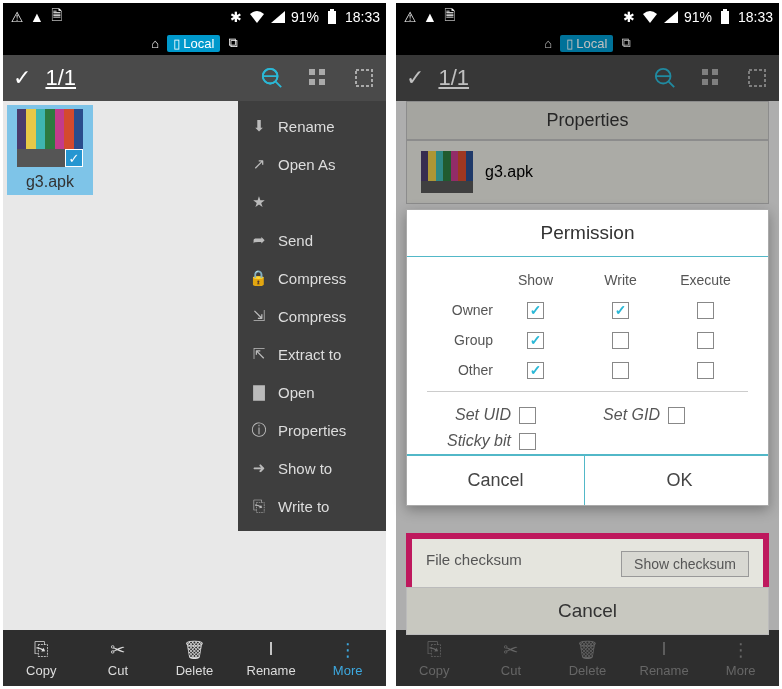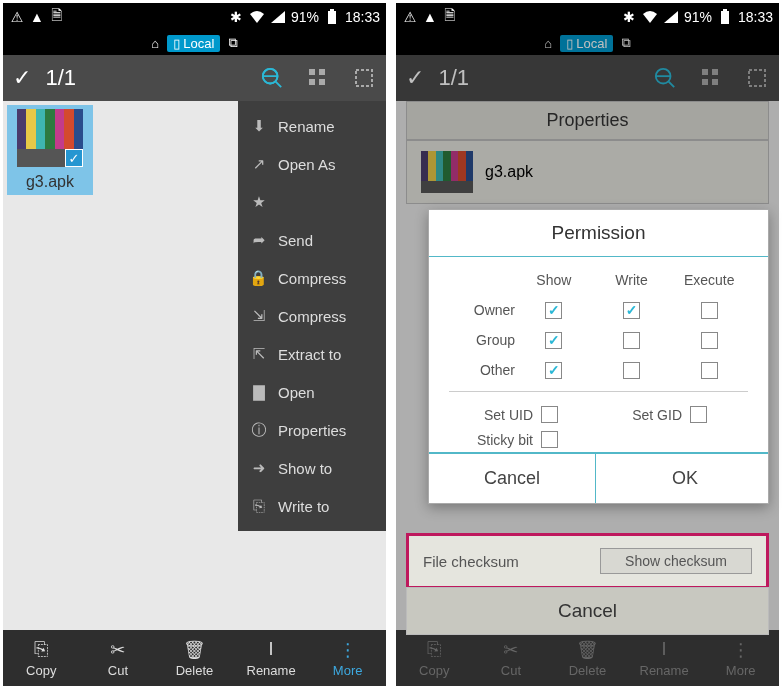--- a/index.html
+++ b/index.html
@@ -12,21 +12,21 @@
   .status-right { margin-left: auto; display: flex; gap: 5px; align-items: center; }
   .status-icon { width: 16px; height: 16px; display: inline-flex; align-items: center; justify-content: center; }
   
   
   .breadcrumb { height: 24px; background: #000; color: #fff; display: flex; align-items: center; justify-content: center; gap: 8px; font-size: 13px; }
   .local-tag { background: #0099cc; color: #fff; padding: 1px 6px; border-radius: 2px; display: flex; align-items: center; gap: 3px; }
   
   
   .selection-bar { height: 46px; background: #4a4a4a; color: #fff; display: flex; align-items: center; padding: 0 10px; }
   .check-mark { font-size: 22px; margin-right: 14px; }
-  .sel-count { font-size: 22px; font-weight: 300; }
+  .sel-count { font-size: 22px; font-weight: 300; text-decoration: underline; }
   .sel-icons { margin-left: auto; display: flex; gap: 22px; }
   .sel-icon { width: 24px; height: 24px; display: flex; align-items: center; justify-content: center; color: #2bb8d6; }
   .sel-icon.grey { color: #bbb; }
   
   
   .main { flex: 1; background: #e8e8e8; position: relative; }
   .file-tile { width: 86px; margin: 4px; text-align: center; }
   .tile-selected { background: #7ec4e8; padding: 4px 0; }
   .apk-thumb { width: 66px; height: 58px; margin: 0 auto; background: linear-gradient(to right, #4a3b6b 14.3%, #e8c847 14.3% 28.6%, #3eb6b0 28.6% 42.9%, #2d7a3f 42.9% 57.2%, #c33b8b 57.2% 71.5%, #d44a2e 71.5% 85.8%, #2a4d8c 85.8%); position: relative; }
   .apk-thumb::after { content:""; position:absolute; bottom:0; left:0; right:0; height:18px; background:#555; }
@@ -46,39 +46,39 @@
   .bb-icon { width: 22px; height: 22px; display: flex; align-items: center; justify-content: center; font-size: 18px; }
   .bottom-bar.dim .bb-item { color: #666; }
   
   
   .prop-header { background: #dcdcd6; text-align: center; padding: 8px; font-size: 18px; color: #333; border: 1px solid #bbb; }
   .prop-file { background: #e5e5de; display: flex; align-items: center; gap: 12px; padding: 10px 14px; border: 1px solid #bbb; }
   .prop-thumb { width: 52px; height: 42px; background: linear-gradient(to right, #4a3b6b 14.3%, #e8c847 14.3% 28.6%, #3eb6b0 28.6% 42.9%, #2d7a3f 42.9% 57.2%, #c33b8b 57.2% 71.5%, #d44a2e 71.5% 85.8%, #2a4d8c 85.8%); position: relative; }
   .prop-thumb::after { content:""; position:absolute; bottom:0; left:0; right:0; height:12px; background:#555; }
   
   
-  .perm-dialog { position: absolute; left: 10px; right: 10px; top: 206px; background: #fff; border: 1px solid #aaa; box-shadow: 0 4px 12px rgba(0,0,0,0.3); margin-left: 22px; }
+  .perm-dialog { position: absolute; left: 10px; right: 10px; top: 206px; background: #fff; border: 1px solid #aaa; box-shadow: 0 4px 12px rgba(0,0,0,0.3); }
   .perm-title { text-align: center; padding: 12px; font-size: 19px; color: #333; border-bottom: 1px solid #52b8c8; }
   .perm-table { padding: 8px 20px 4px; }
   .perm-row { display: flex; align-items: center; height: 30px; }
   .perm-label { width: 66px; text-align: right; font-size: 14px; color: #555; }
   .perm-head { flex: 1; text-align: center; font-size: 14px; color: #555; }
   .perm-cell { flex: 1; display: flex; justify-content: center; }
   .cb { width: 17px; height: 17px; border: 1px solid #888; display: flex; align-items: center; justify-content: center; font-size: 14px; color: #2bb8d6; }
   .cb.checked::after { content: "✓"; font-weight: bold; }
   .perm-sep { border-top: 1px solid #ccc; margin: 6px 0; }
-  .perm-row2 { display: flex; align-items: flex-end; padding: 4px 20px; font-size: 14px; color: #555; }
+  .perm-row2 { display: flex; align-items: flex-end; padding: 4px 20px; font-size: 16px; color: #555; font-style: italic; }
   .pr2-label { text-align: right; width: 92px; padding-right: 8px; }
   .pr2-cb { margin-right: 40px; }
   .perm-btns { display: flex; border-top: 2px solid #52b8c8; }
   .perm-btn { flex: 1; text-align: center; padding: 14px; font-size: 18px; color: #444; }
   .perm-btn + .perm-btn { border-left: 1px solid #52b8c8; padding-left: 20px; }
   
-  .checksum-bar { position: absolute; left: 10px; right: 10px; top: 530px; background: #e5e5de; border: 3px solid #be185d; padding: 12px 14px; display: flex; align-items: center; justify-content: space-between; font-size: 15px; color: #555; }
-  .show-cs { border: 1px solid #999; padding: 4px 24px; background: #d8d8d2; font-size: 14px; }
+  .checksum-bar { position: absolute; left: 10px; right: 10px; top: 530px; background: #e5e5de; border: 6px solid #be185d; padding: 12px 14px; display: flex; align-items: flex-start; justify-content: space-between; font-size: 15px; color: #555; }
+  .show-cs { border: 1px solid #999; padding: 4px 12px; background: #d8d8d2; font-size: 14px; }
   .cancel-bar { position: absolute; left: 10px; right: 10px; top: 584px; background: #c8c8c0; border: 1px solid #bbb; text-align: center; padding: 12px; font-size: 19px; color: #333; }
   
   .dim-wrap { position: relative; flex: 1; display: flex; flex-direction: column; }
   .dim-layer { position: absolute; top:0; left:0; right:0; bottom:0; background: rgba(0,0,0,0.25); pointer-events: none; }
 </style>
 </head>
 <body>
 
 <div class="phone">
   <div class="status-bar">

